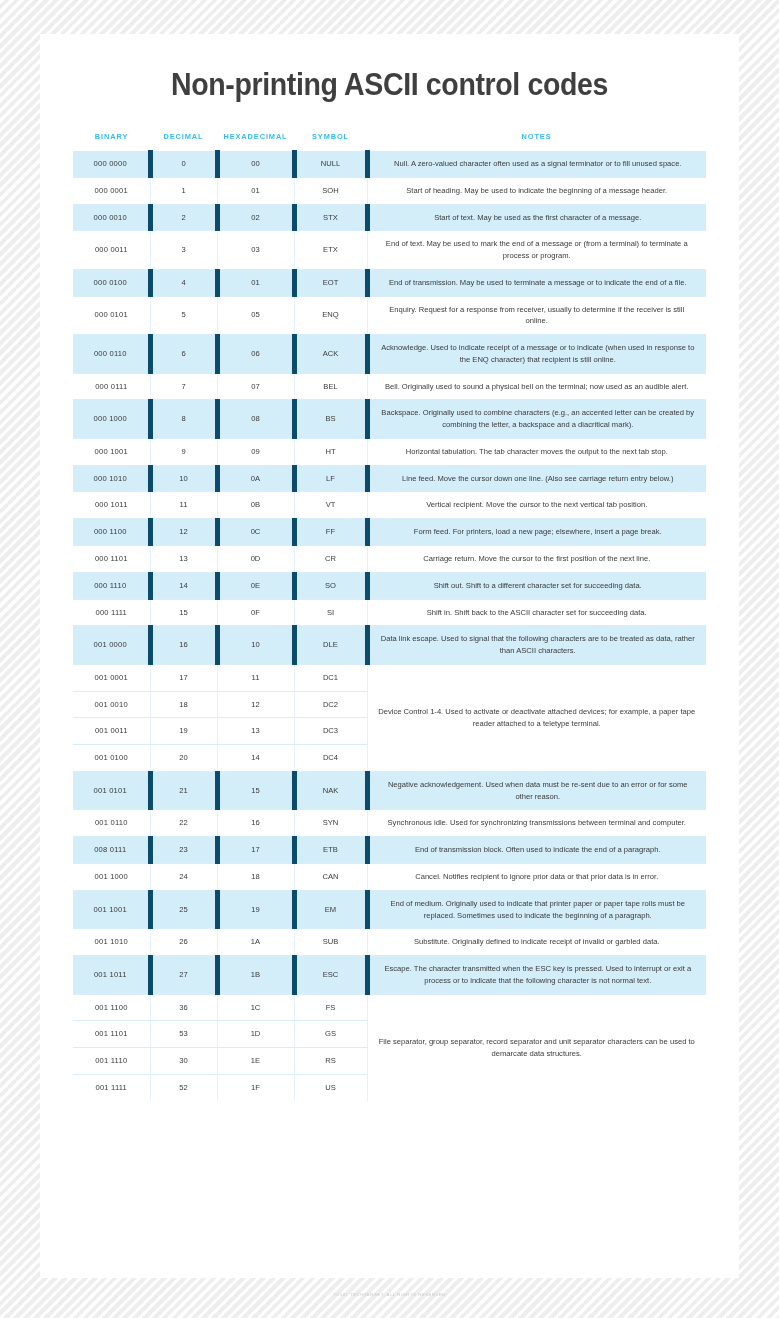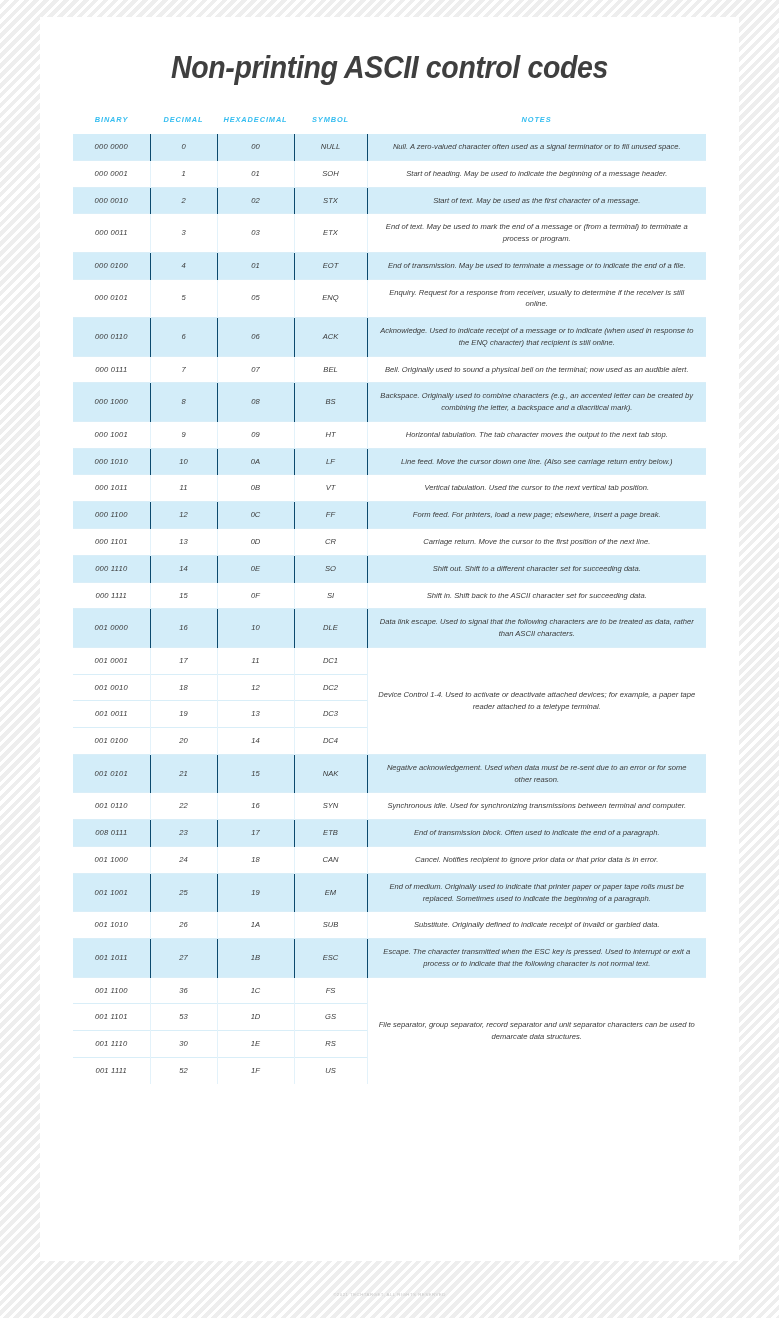--- a/index.html
+++ b/index.html
@@ -11,25 +11,24 @@
   }
   #hatch{
     position:absolute;inset:0;
     background-color:#f4f4f4;
     background-image:repeating-linear-gradient(135deg,
       #ffffff 0px,#ffffff 3px,
       #eeeeee 3px,#eeeeee 7px);
     z-index:0;
   }
   #card{
-    position:absolute;left:40px;top:17px;
+    position:absolute;left:40px;top:34px;
     width:699px;height:1244px;
     background:#ffffff;
     z-index:1;
-    font-style:italic;
   }
   #title{
     text-align:center;
     font-size:31px;
     font-weight:bold;
     color:#3f3f3f;
     letter-spacing:-0.4px;
     padding-top:33px;
     padding-bottom:6px;
     font-family:"Liberation Sans",sans-serif;
@@ -68,21 +67,21 @@
     border-top:1px solid #d9eef8;
   }
   tbody tr.alt td{ background:#d3edf9; }
   td.notes{
     padding-left:10px;padding-right:10px;
     font-size:7.6px;
     line-height:1.55;
     text-align:center;
   }
   td.sep{ border-right:1px solid #e3f2fa; }
-  tbody tr.alt td.sep{ border-right:1px solid #0c4a6e; }
+  tbody tr.alt td.sep{ border-right:5px solid #0c4a6e; }
   td.mono{ letter-spacing:0.2px; }
   tr.first td{ border-top:none; }
   .notes-merge{ vertical-align:middle; }
   #footer{
     position:absolute;
     left:0;right:0;top:1292px;
     text-align:center;
     font-size:4.4px;
     letter-spacing:0.45px;
     color:#c9c9c9;
@@ -191,21 +190,21 @@
           <td class="sep">10</td>
           <td class="sep">0A</td>
           <td class="sep">LF</td>
           <td class="notes">Line feed. Move the cursor down one line. (Also see carriage return entry below.)</td>
         </tr>
         <tr>
           <td class="sep mono">000 1011</td>
           <td class="sep">11</td>
           <td class="sep">0B</td>
           <td class="sep">VT</td>
-          <td class="notes">Vertical tabulation. Used the cursor to the next vertical tab position.</td>
+          <td class="notes">Vertical recipient. Move the cursor to the next vertical tab position.</td>
         </tr>
         <tr class="alt">
           <td class="sep mono">000 1100</td>
           <td class="sep">12</td>
           <td class="sep">0C</td>
           <td class="sep">FF</td>
           <td class="notes">Form feed. For printers, load a new page; elsewhere, insert a page break.</td>
         </tr>
         <tr>
           <td class="sep mono">000 1101</td>

